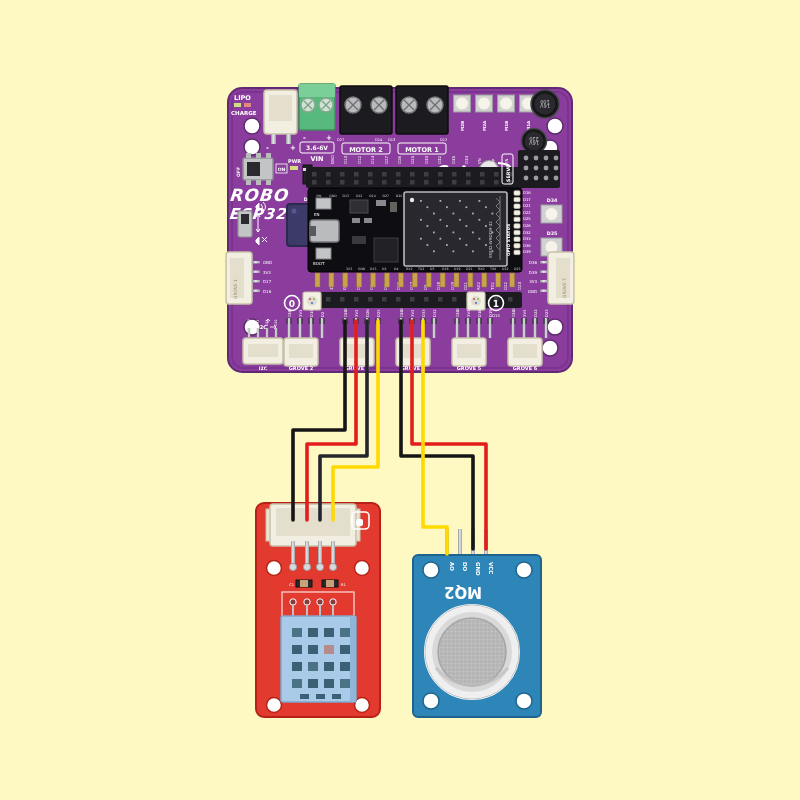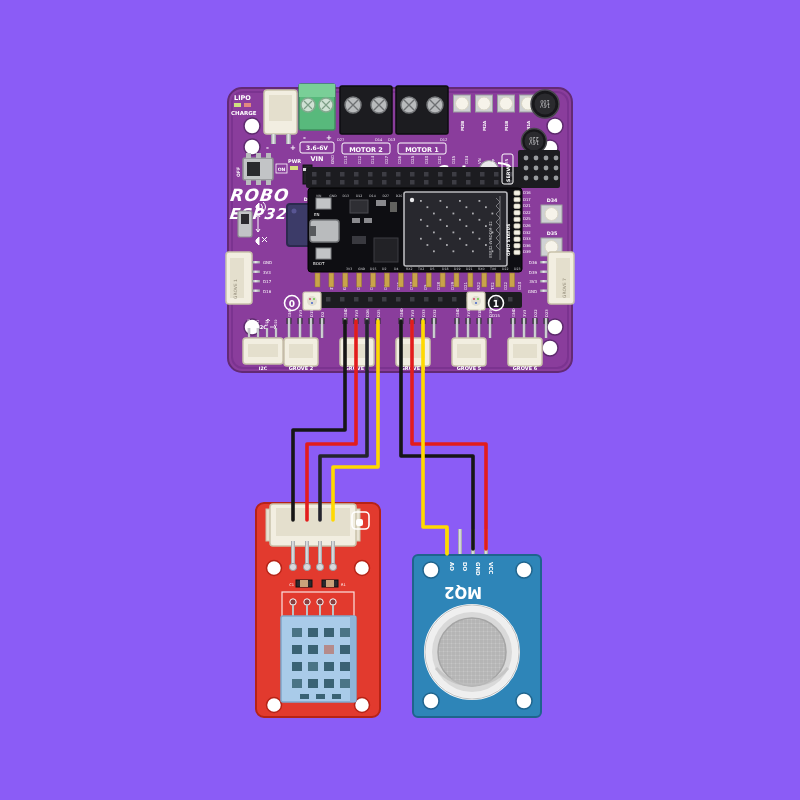--- a/index.html
+++ b/index.html
@@ -1,17 +1,17 @@
 <!DOCTYPE html>
 <html><head>
 <meta charset="utf-8">
 <style>
   html,body{margin:0;padding:0;background:#ffffff;}
   body{width:800px;height:800px;font-family:"DejaVu Sans",sans-serif;}
-  #stage{position:relative;width:800px;height:800px;background:#8b5cf6;}
+  #stage{position:relative;width:800px;height:800px;background:#fef9c3;}
   svg{position:absolute;left:0;top:0;}
   text{user-select:none;}
 </style>
 </head>
 <body>
 
 <div id="stage">
 <svg id="scene" width="800" height="800" viewBox="0 0 800 800" xmlns="http://www.w3.org/2000/svg">
   <defs>
     <linearGradient id="pinGrad" x1="0" y1="0" x2="1" y2="0">

